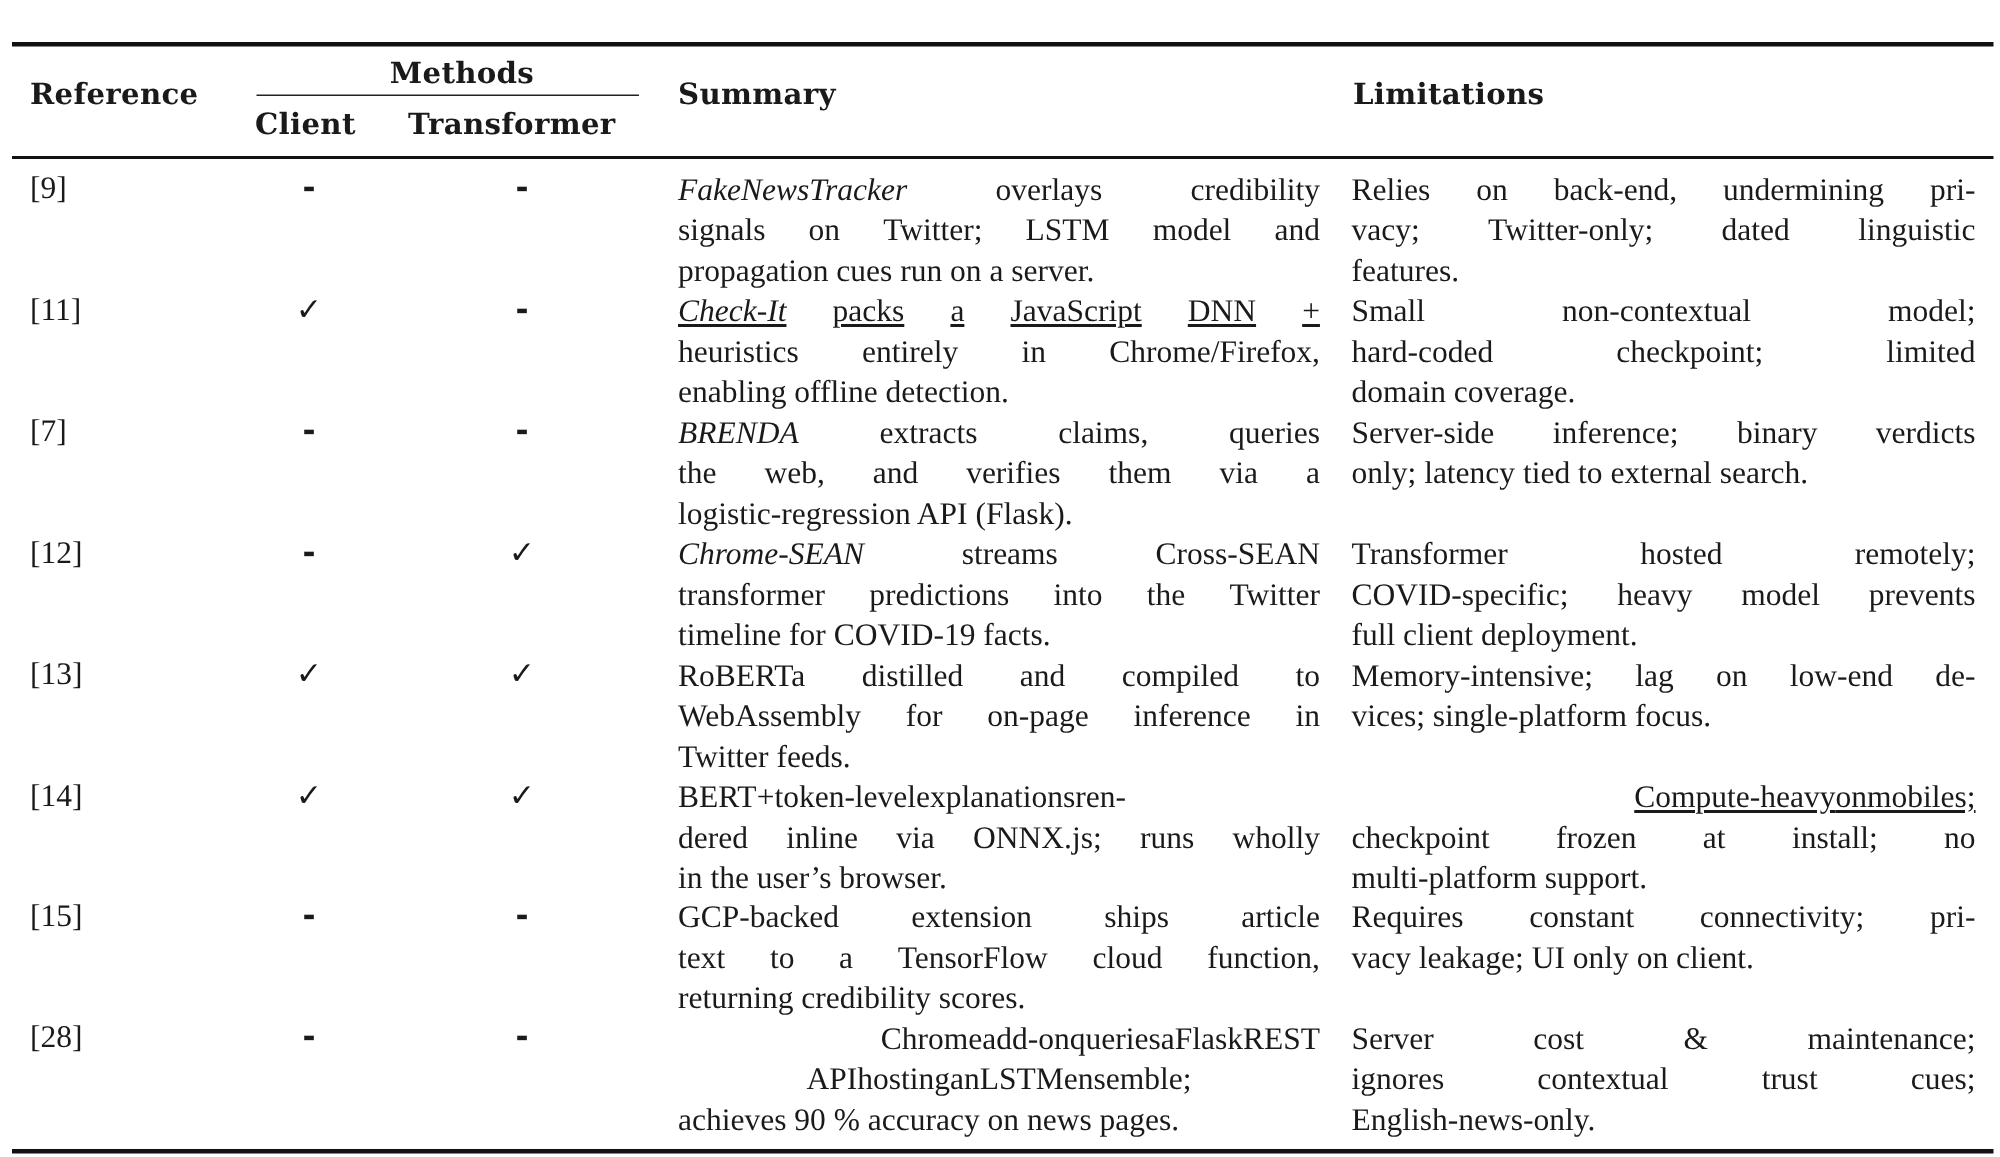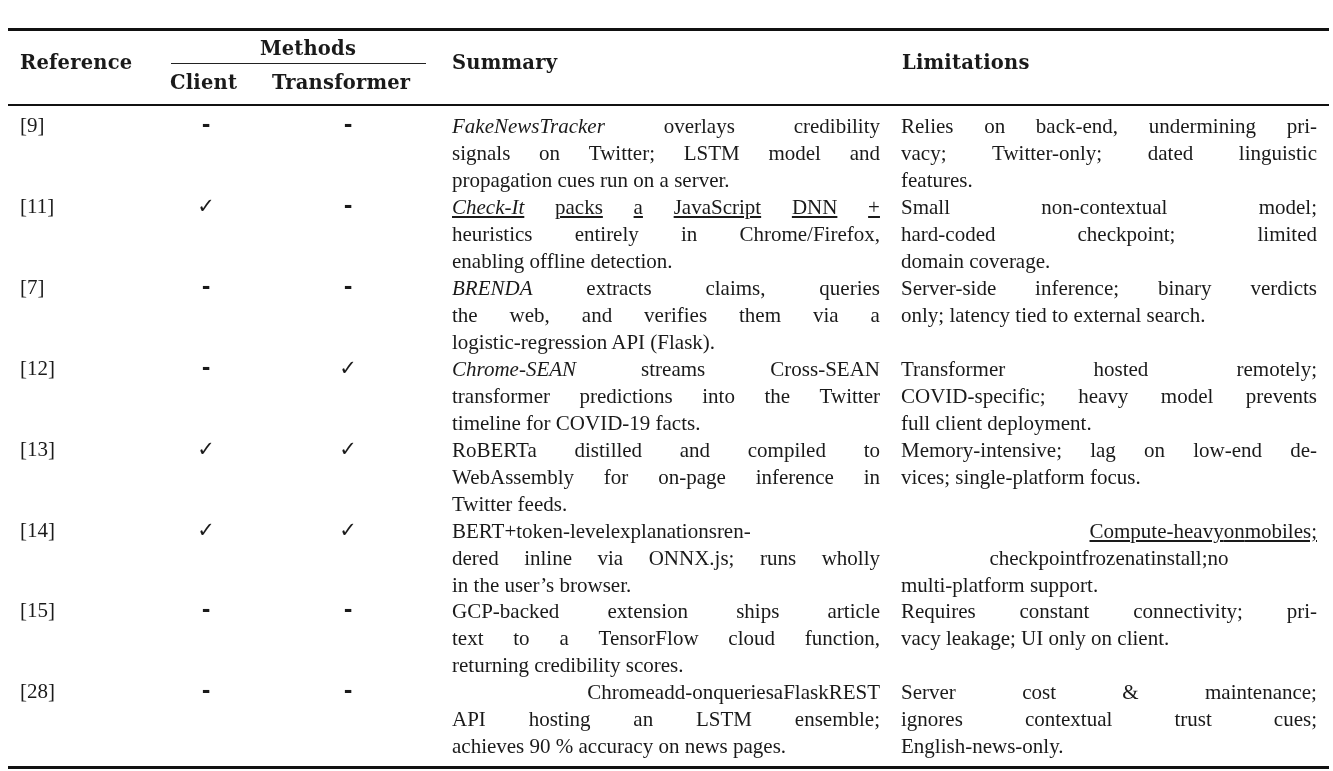--- a/index.html
+++ b/index.html
@@ -132,21 +132,21 @@
         <div class="ref">[14]</div>
         <div class="mark client">✓</div>
         <div class="mark transformer">✓</div>
         <div class="cell summary">
           <span class="line" style="display: flex; justify-content: flex-start; white-space: pre;"><span>BERT</span><span>+</span><span>token-level</span><span>explanations</span><span>ren-</span></span>
           <span class="line" style="display: flex; justify-content: space-between; white-space: pre;"><span>dered</span><span>inline</span><span>via</span><span>ONNX.js;</span><span>runs</span><span>wholly</span></span>
           <span class="line last"><span>in the user’s browser.</span></span>
         </div>
         <div class="cell limitations">
           <span class="line" style="display: flex; justify-content: flex-end; white-space: pre; text-decoration: underline;"><span>Compute-heavy</span><span>on</span><span>mobiles;</span></span>
-          <span class="line" style="display: flex; justify-content: center; white-space: pre;"><span>checkpoint</span><span>frozen</span><span>at</span><span>install;</span><span>no</span></span>
+          <span class="line" style="display: flex; justify-content: space-between; white-space: pre;"><span>checkpoint</span><span>frozen</span><span>at</span><span>install;</span><span>no</span></span>
           <span class="line last">multi-platform support.</span>
         </div>
       </div>
       <div class="row" style="top: 598px;">
         <div class="ref">[15]</div>
         <div class="mark client dash">-</div>
         <div class="mark transformer dash">-</div>
         <div class="cell summary">
           <span class="line" style="display: flex; justify-content: space-between; white-space: pre;"><span>GCP-backed</span><span>extension</span><span>ships</span><span>article</span></span>
           <span class="line" style="display: flex; justify-content: space-between; white-space: pre;"><span>text</span><span>to</span><span>a</span><span>TensorFlow</span><span>cloud</span><span>function,</span></span>
@@ -156,21 +156,21 @@
           <span class="line" style="display: flex; justify-content: space-between; white-space: pre;"><span>Requires</span><span>constant</span><span>connectivity;</span><span>pri-</span></span>
           <span class="line last">vacy leakage; UI only on client.</span>
         </div>
       </div>
       <div class="row" style="top: 679px;">
         <div class="ref">[28]</div>
         <div class="mark client dash">-</div>
         <div class="mark transformer dash">-</div>
         <div class="cell summary">
           <span class="line" style="display: flex; justify-content: flex-end; white-space: pre;"><span>Chrome</span><span>add-on</span><span>queries</span><span>a</span><span>Flask</span><span>REST</span></span>
-          <span class="line" style="display: flex; justify-content: space-between; white-space: pre;"><span>API</span><span>hosting</span><span>an</span><span>LSTM</span><span>ensemble;</span></span>
+          <span class="line" style="display: flex; justify-content: center; white-space: pre;"><span>API</span><span>hosting</span><span>an</span><span>LSTM</span><span>ensemble;</span></span>
           <span class="line last"><span>achieves 90 % accuracy on news pages.</span></span>
         </div>
         <div class="cell limitations">
           <span class="line" style="display: flex; justify-content: space-between; white-space: pre;"><span>Server</span><span>cost</span><span>&amp;</span><span>maintenance;</span></span>
           <span class="line" style="display: flex; justify-content: space-between; white-space: pre;"><span>ignores</span><span>contextual</span><span>trust</span><span>cues;</span></span>
           <span class="line last">English-news-only.</span>
         </div>
       </div>
     </div>
 

